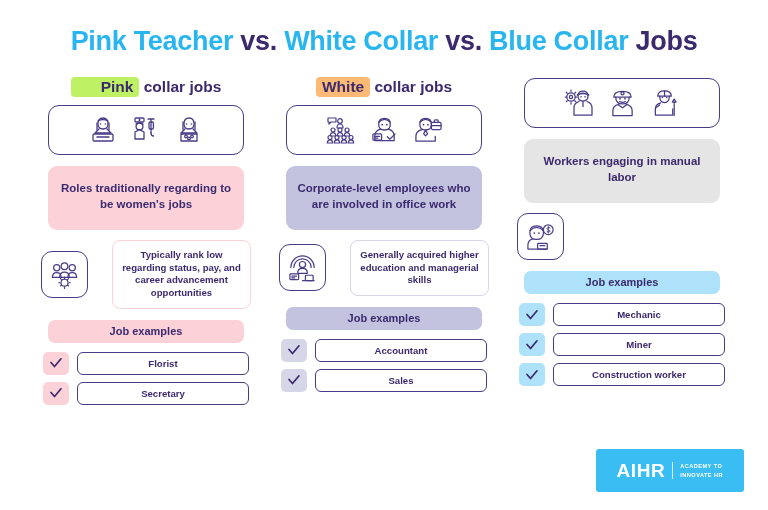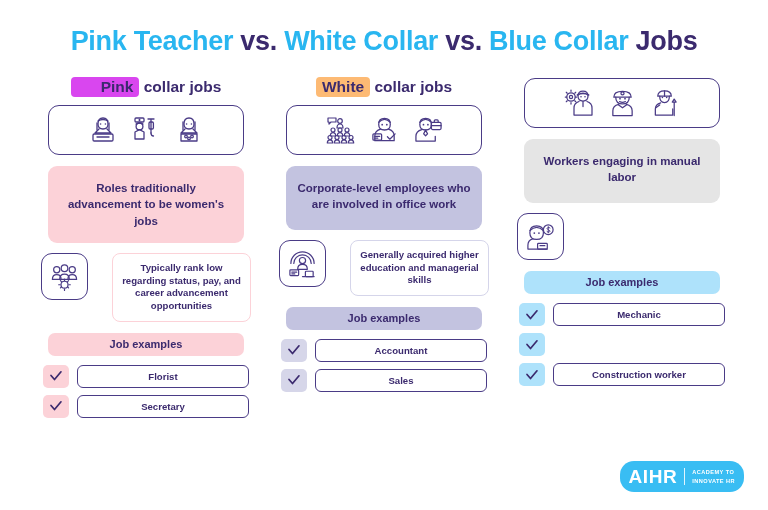--- a/index.html
+++ b/index.html
@@ -30,21 +30,21 @@
   .col{width:216px;display:flex;flex-direction:column;align-items:center;}
 
   
   .col-head{
     font-size:15.5px;font-weight:bold;color:#3b2a6e;
     white-space:nowrap;margin-bottom:9px;
   }
   .hl{
     padding:1px 6px 2px 6px;border-radius:4px;
   }
-  .hl-pink{background:#d946ef;padding-left:30px;}
+  .hl-pink{background:#bef264;padding-left:30px;}
   .hl-white{background:#fdba74;}
   .hl-blue{background:#aee2fb;}
 
   
   .iconbar{
     width:196px;height:50px;box-sizing:border-box;
     border:1.6px solid #4a3b86;border-radius:11px;
     display:flex;align-items:center;justify-content:center;gap:15px;
     margin-bottom:11px;
   }
@@ -60,21 +60,21 @@
     color:#3b2a6e;
     margin-bottom:10px;
   }
   .desc.h3{min-height:64px;}
   .d-pink{background:#fcd2d8;}
   .d-white{background:#c3c3e0;}
   .d-blue{background:#e5e5e5;}
 
   
   .noterow{
-    width:210px;display:flex;align-items:flex-start;gap:24px;margin-bottom:11px;
+    width:210px;display:flex;align-items:center;gap:24px;margin-bottom:11px;
   }
   .sqicon{
     width:47px;height:47px;min-width:47px;box-sizing:border-box;
     border:1.8px solid #4a3b86;border-radius:11px;
     display:flex;align-items:center;justify-content:center;
   }
   .note{
     flex:1;box-sizing:border-box;
     border-radius:8px;
     padding:8px 6px;min-height:47px;
@@ -113,22 +113,22 @@
     flex:1;box-sizing:border-box;height:23px;
     border:1.4px solid #4a3b86;border-radius:6px;
     display:flex;align-items:center;justify-content:center;
     font-size:9.6px;font-weight:bold;color:#3b2a6e;
     white-space:nowrap;
   }
 
   
   .logo{
     position:absolute;right:24px;bottom:18px;
-    background:#39bdf3;border-radius:14px;
-    height:31px;display:flex;align-items:center;padding:0 9px;
+    background:#39bdf3;border-radius:3px;
+    height:43px;display:flex;align-items:center;padding:0 21px;
   }
   .logo-main{
     color:#ffffff;font-size:19px;font-weight:bold;letter-spacing:0.6px;
     line-height:1;padding-right:7px;
   }
   .logo-sub{
     color:#ffffff;font-size:5.6px;font-weight:bold;line-height:1.5;
     letter-spacing:0.45px;border-left:1.2px solid rgba(255,255,255,.85);
     padding-left:7px;
   }
@@ -189,21 +189,21 @@
             <path d="M7 7 v8 M19 7 v8"></path>
             <path d="M9 14 l-4 4 h16 l-4-4"></path>
             <path d="M5 19 h16 v7 H5z"></path>
             <circle cx="10" cy="21.5" r="1.3"></circle>
             <circle cx="13" cy="23.4" r="1.3"></circle>
             <circle cx="16" cy="21.5" r="1.3"></circle>
           </svg>
         </span>
       </div>
 
-      <div class="desc d-pink h3">Roles traditionally advancement to be women's jobs</div>
+      <div class="desc d-pink h3">Roles traditionally regarding to be women's jobs</div>
 
       <div class="noterow">
         <div class="sqicon">
           <svg width="31" height="31" viewBox="0 0 32 32" fill="none" stroke="#4a3b86" stroke-width="1.25" stroke-linecap="round" stroke-linejoin="round">
             <circle cx="8" cy="9" r="3.2"></circle>
             <circle cx="16" cy="7.5" r="3.4"></circle>
             <circle cx="24" cy="9" r="3.2"></circle>
             <path d="M3.5 19 q0-5 4.5-5 q4.5 0 4.5 5z"></path>
             <path d="M11 19 q0-5.5 5-5.5 q5 0 5 5.5z"></path>
             <path d="M19.5 19 q0-5 4.5-5 q4.5 0 4.5 5z"></path>
@@ -398,20 +398,21 @@
             </svg>
         </div>
         <div class="jobbox">Mechanic</div>
       </div>
       <div class="jobrow">
         <div class="chk c-blue">
           <svg width="14" height="12" viewBox="0 0 14 12" fill="none" stroke="#3b2a6e" stroke-width="1.7" stroke-linecap="round" stroke-linejoin="round">
               <path d="M2 5.5 L5.5 9.5 L12 1.8"></path>
             </svg>
         </div>
+        <div class="jobbox">Miner</div>
       </div>
       <div class="jobrow">
         <div class="chk c-blue">
           <svg width="14" height="12" viewBox="0 0 14 12" fill="none" stroke="#3b2a6e" stroke-width="1.7" stroke-linecap="round" stroke-linejoin="round">
               <path d="M2 5.5 L5.5 9.5 L12 1.8"></path>
             </svg>
         </div>
         <div class="jobbox">Construction worker</div>
       </div>
     </div>

